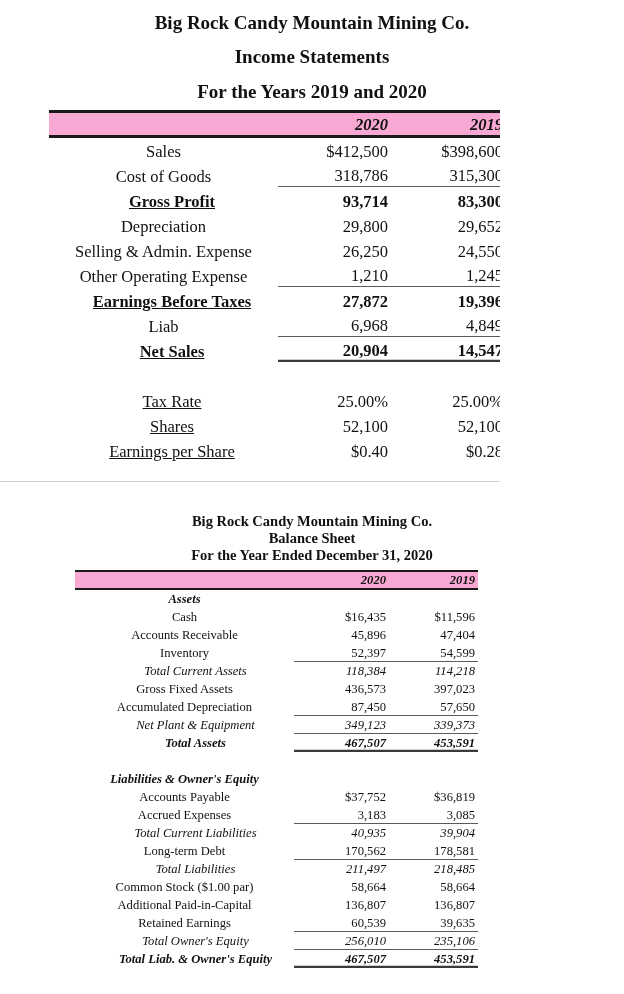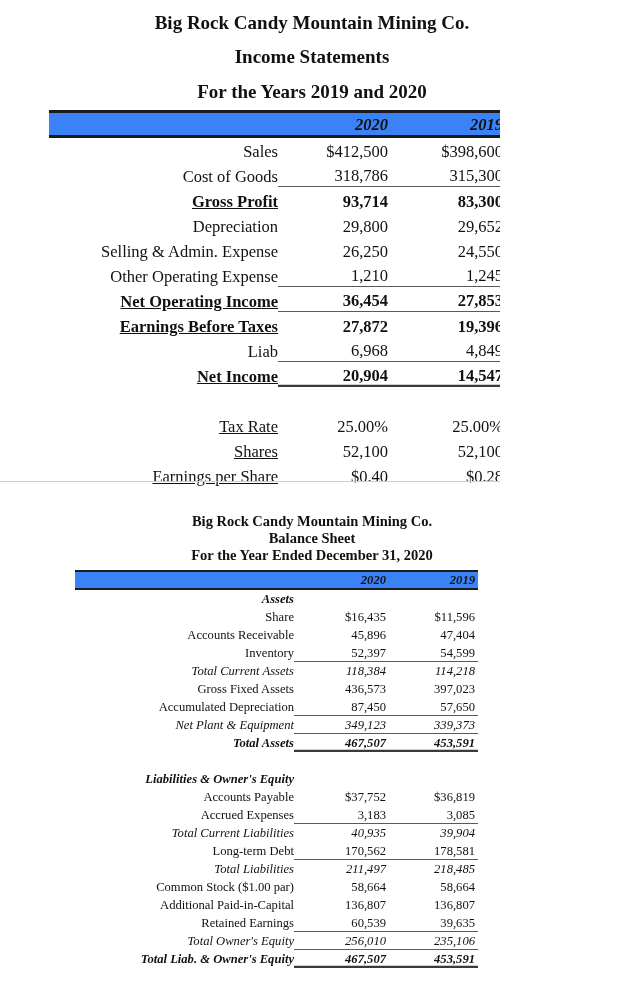--- a/index.html
+++ b/index.html
@@ -18,26 +18,26 @@
     text-align: center;
     font-weight: bold;
     line-height: 1.18;
   }
   table.stmt {
     border-collapse: collapse;
     table-layout: fixed;
   }
   table.stmt td { padding: 0; vertical-align: bottom; }
 
-  .col-label { text-align: right; margin-left: 28px; }
+  .col-label { text-align: center; margin-left: 28px; }
   .col-num   { text-align: right; }
 
   
   .yearbar td {
-    background: #3b82f6;
+    background: #f9a8d4;
     font-style: italic;
     font-weight: bold;
     text-align: right;
     border-top: 3px solid #1a1a1a;
     border-bottom: 3px solid #1a1a1a;
   }
 
   
   .rule-top > td.col-num { border-top: 1.4px solid #5a5a5a; }
   .dbl-bottom > td.col-num {
@@ -146,36 +146,31 @@
             <td class="col-label">Selling &amp; Admin. Expense</td>
             <td class="col-num">26,250</td>
             <td class="col-num">24,550</td>
           </tr>
           <tr>
             <td class="col-label">Other Operating Expense</td>
             <td class="col-num">1,210</td>
             <td class="col-num">1,245</td>
           </tr>
           <tr class="rule-top">
-            <td class="col-label b ind1">Net Operating Income</td>
-            <td class="col-num b">36,454</td>
-            <td class="col-num b">27,853</td>
-          </tr>
-          <tr class="rule-top">
             <td class="col-label b ind1">Earnings Before Taxes</td>
             <td class="col-num b">27,872</td>
             <td class="col-num b">19,396</td>
           </tr>
           <tr>
             <td class="col-label">Liab</td>
             <td class="col-num">6,968</td>
             <td class="col-num">4,849</td>
           </tr>
           <tr class="rule-top dbl-bottom">
-            <td class="col-label b ind1">Net Income</td>
+            <td class="col-label b ind1">Net Sales</td>
             <td class="col-num b">20,904</td>
             <td class="col-num b">14,547</td>
           </tr>
         </tbody>
       <tbody id="is-notes">
           <tr class="gap">
             <td></td>
             <td></td>
             <td></td>
           </tr>
@@ -218,21 +213,21 @@
           <td>2019</td>
         </tr>
       </tbody>
       <tbody id="bs-rows">
           <tr>
             <td class="col-label bi">Assets</td>
             <td class="col-num"></td>
             <td class="col-num"></td>
           </tr>
           <tr>
-            <td class="col-label">Share</td>
+            <td class="col-label">Cash</td>
             <td class="col-num">$16,435</td>
             <td class="col-num">$11,596</td>
           </tr>
           <tr>
             <td class="col-label">Accounts Receivable</td>
             <td class="col-num">45,896</td>
             <td class="col-num">47,404</td>
           </tr>
           <tr>
             <td class="col-label">Inventory</td>

